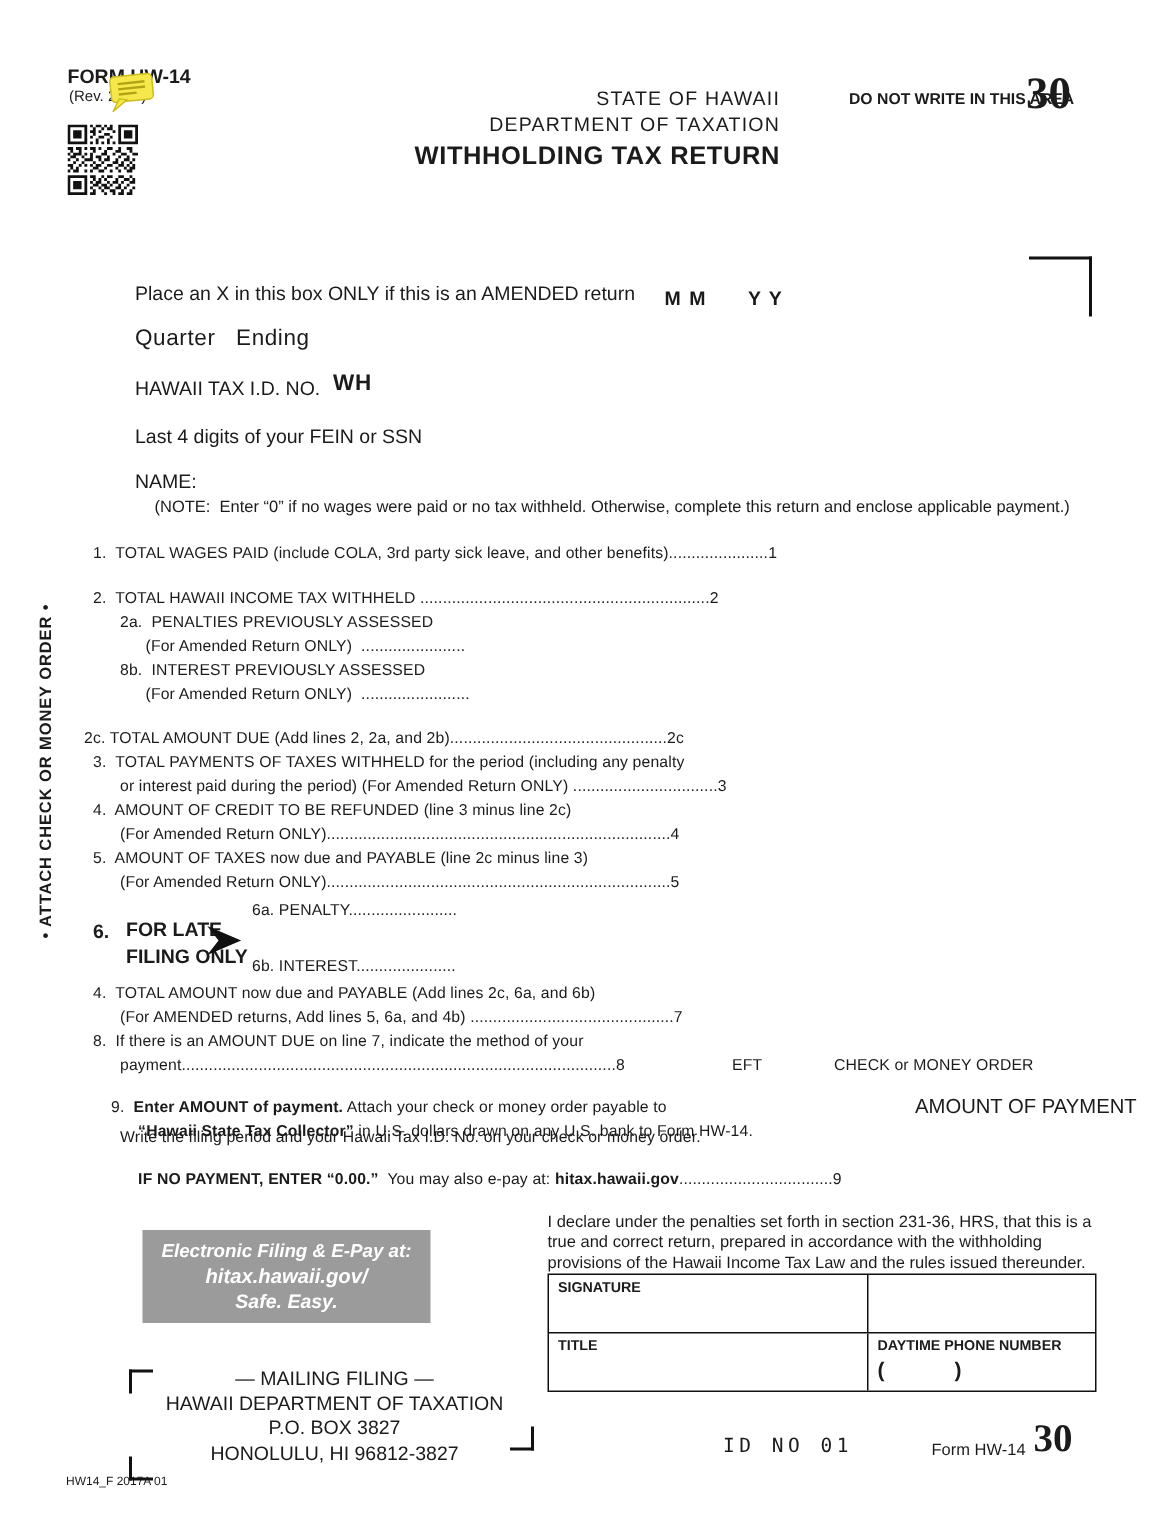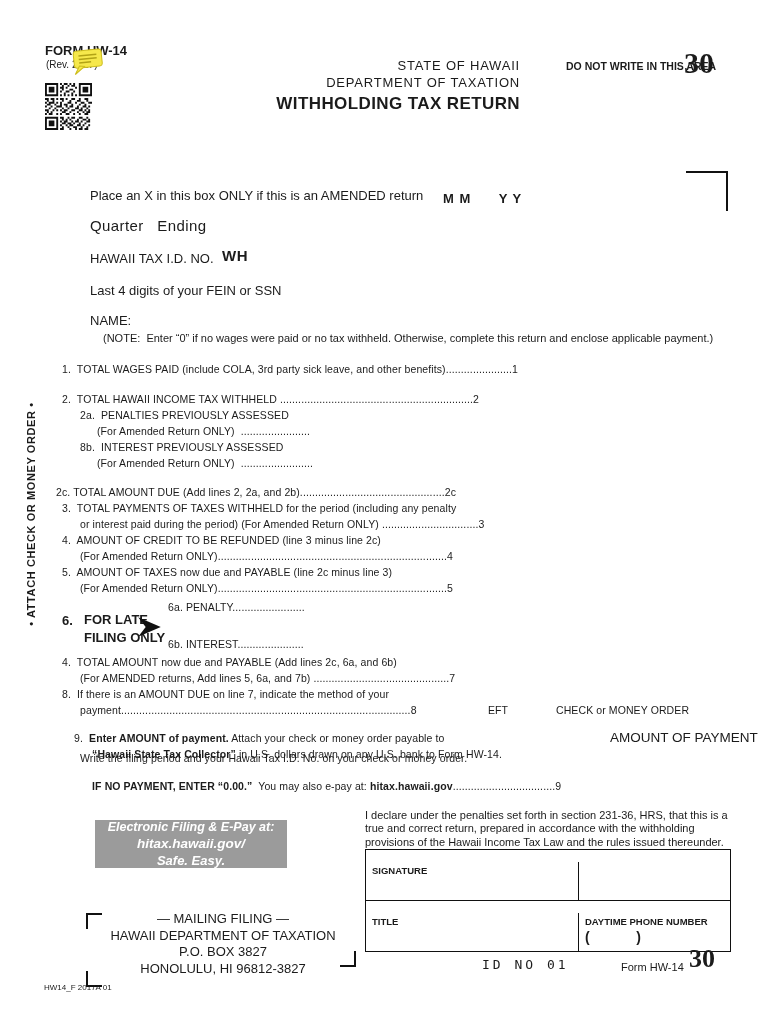--- a/index.html
+++ b/index.html
@@ -26,33 +26,33 @@
   .reg-tr { left:686px; top:171px; width:40px; height:38px;
             border-top:2.5px solid #111; border-right:2.5px solid #111; }
   .reg-ml-top { left:86px;  top:913px; width:14px; height:14px;
             border-left:2px solid #111; border-top:2px solid #111; }
   .reg-ml-bot { left:86px;  top:971px; width:14px; height:14px;
             border-left:2px solid #111; border-bottom:2px solid #111; }
   .reg-mr-bot { left:340px; top:951px; width:14px; height:14px;
             border-right:2px solid #111; border-bottom:2px solid #111; }
 
   .epay {
-    position:absolute; left:95px; top:820px; width:192px; height:48px;
+    position:absolute; left:95px; top:820px; width:192px; height:62px;
     background:#9b9b9b; color:#ffffff; display:flex; flex-direction:column;
     justify-content:center; align-items:center; gap:2px;
     font-style:italic; font-weight:bold; text-align:center;
   }
   .epay .e1 { font-size:12.5px; }
   .epay .e2 { font-size:13.5px; }
   .epay .e3 { font-size:13px; }
 
   .decl { left:365px; top:809px; width:368px; font-size:11px; line-height:1.22; }
 
   .sigtable { left:365px; top:849px; width:364px; border:1.5px solid #111; }
-  .sigrow { display:flex; height:38px;margin-top:12px; }
+  .sigrow { display:flex; height:38px; }
   .sigrow.first { border-bottom:1.5px solid #111; height:38px; }
   .sigcell { flex:1; padding:3px 6px; font-size:9.5px; font-weight:bold; }
   .sigcell.left { flex:0 0 200px; border-right:1.5px solid #111; }
   .parens { font-size:14px; font-weight:bold; margin-top:2px; white-space:pre; }
 
   .mailing { left:95px; top:911px; width:256px; text-align:center;
              font-size:13px; line-height:1.28; }
 </style>
 </head>
 <body>
@@ -130,21 +130,21 @@
   <div class="a b" style="left:84px;top:630px;font-size:13px;">FILING ONLY</div>
   <div class="a" style="left:136px;top:613px;">
     <svg width="28" height="28" viewBox="0 0 26 26">
         <path d="M2 4 L23 13 L2 22 L9 13 Z" fill="#111"></path>
       </svg>
   </div>
   <div class="a line" style="left:168px;top:601px;">6a. PENALTY........................</div>
   <div class="a line" style="left:168px;top:638px;">6b. INTEREST......................</div>
 
   <div class="a line" style="left:62px;top:656px;">4.  TOTAL AMOUNT now due and PAYABLE (Add lines 2c, 6a, and 6b)</div>
-  <div class="a line" style="left:80px;top:672px;">(For AMENDED returns, Add lines 5, 6a, and 7b) .............................................7</div>
+  <div class="a line" style="left:80px;top:672px;">(For AMENDED returns, Add lines 5, 6a, and 4b) .............................................7</div>
   <div class="a line" style="left:62px;top:688px;">8.  If there is an AMOUNT DUE on line 7, indicate the method of your</div>
   <div class="a line" style="left:80px;top:704px;">payment................................................................................................8</div>
   <div class="a line" style="left:488px;top:704px;">EFT</div>
   <div class="a line" style="left:556px;top:704px;">CHECK or MONEY ORDER</div>
 
   <div class="a line" style="left:62px;top:720px;">
     <span>9.  </span><span class="b">Enter AMOUNT of payment.</span><span> Attach your check or money order payable to</span>
   </div>
   <div class="a line" style="left:80px;top:736px;">
     <span class="b">“Hawaii State Tax Collector”</span><span> in U.S. dollars drawn on any U.S. bank to Form HW-14.</span>

